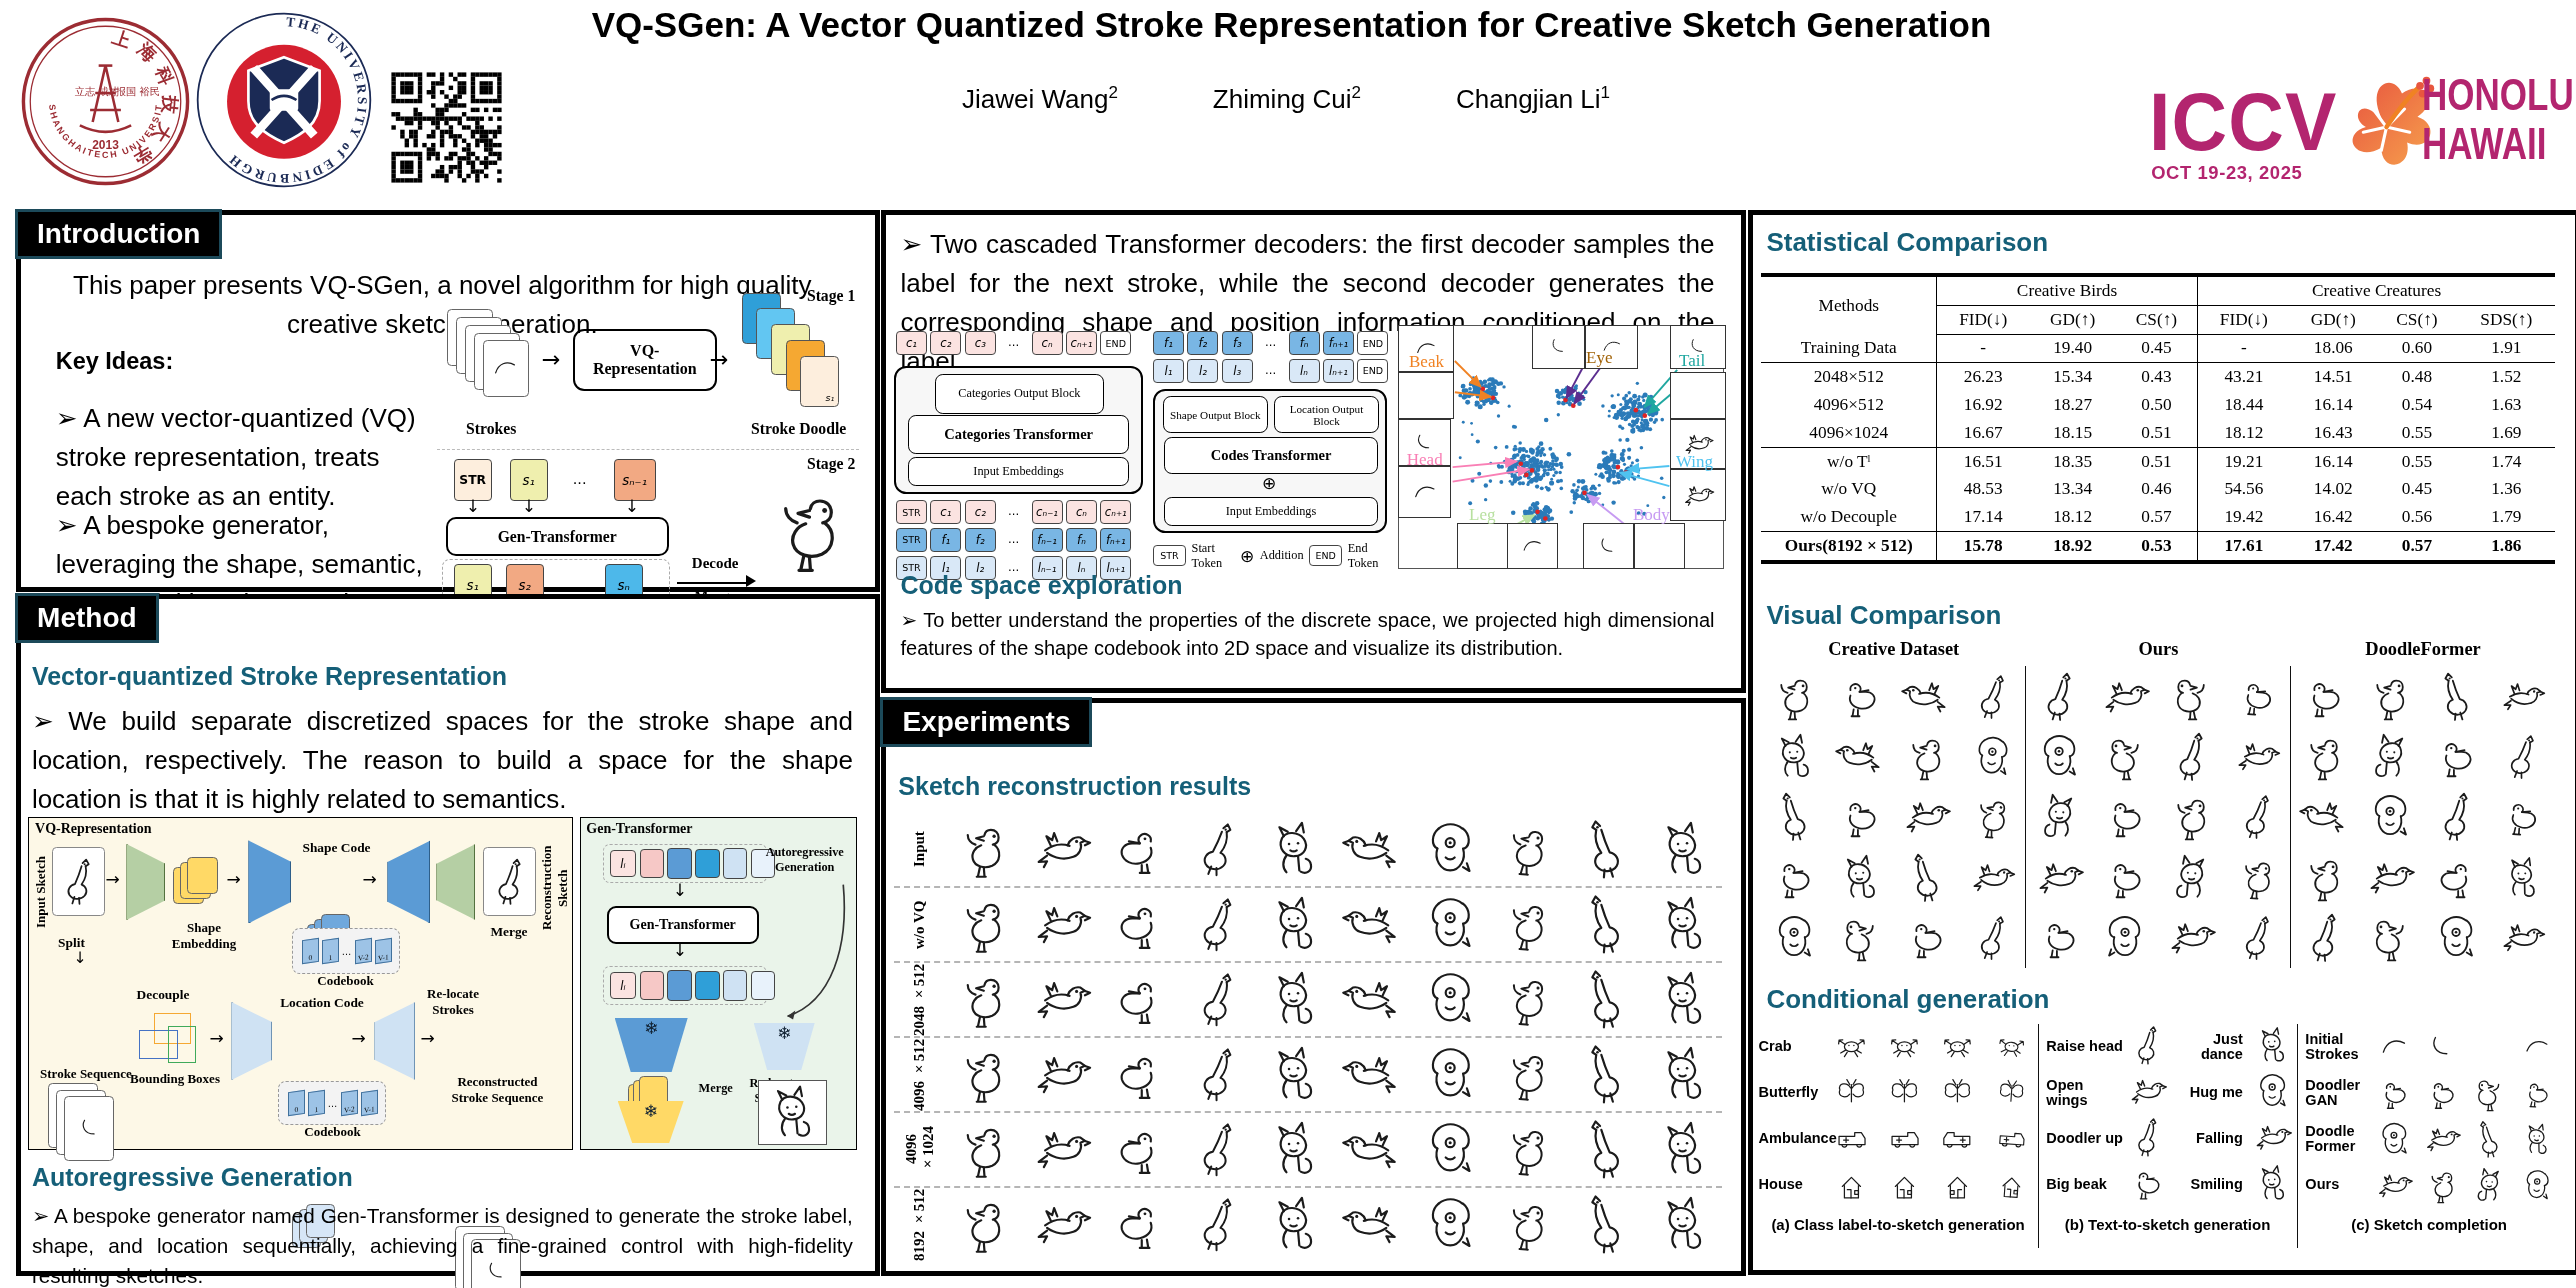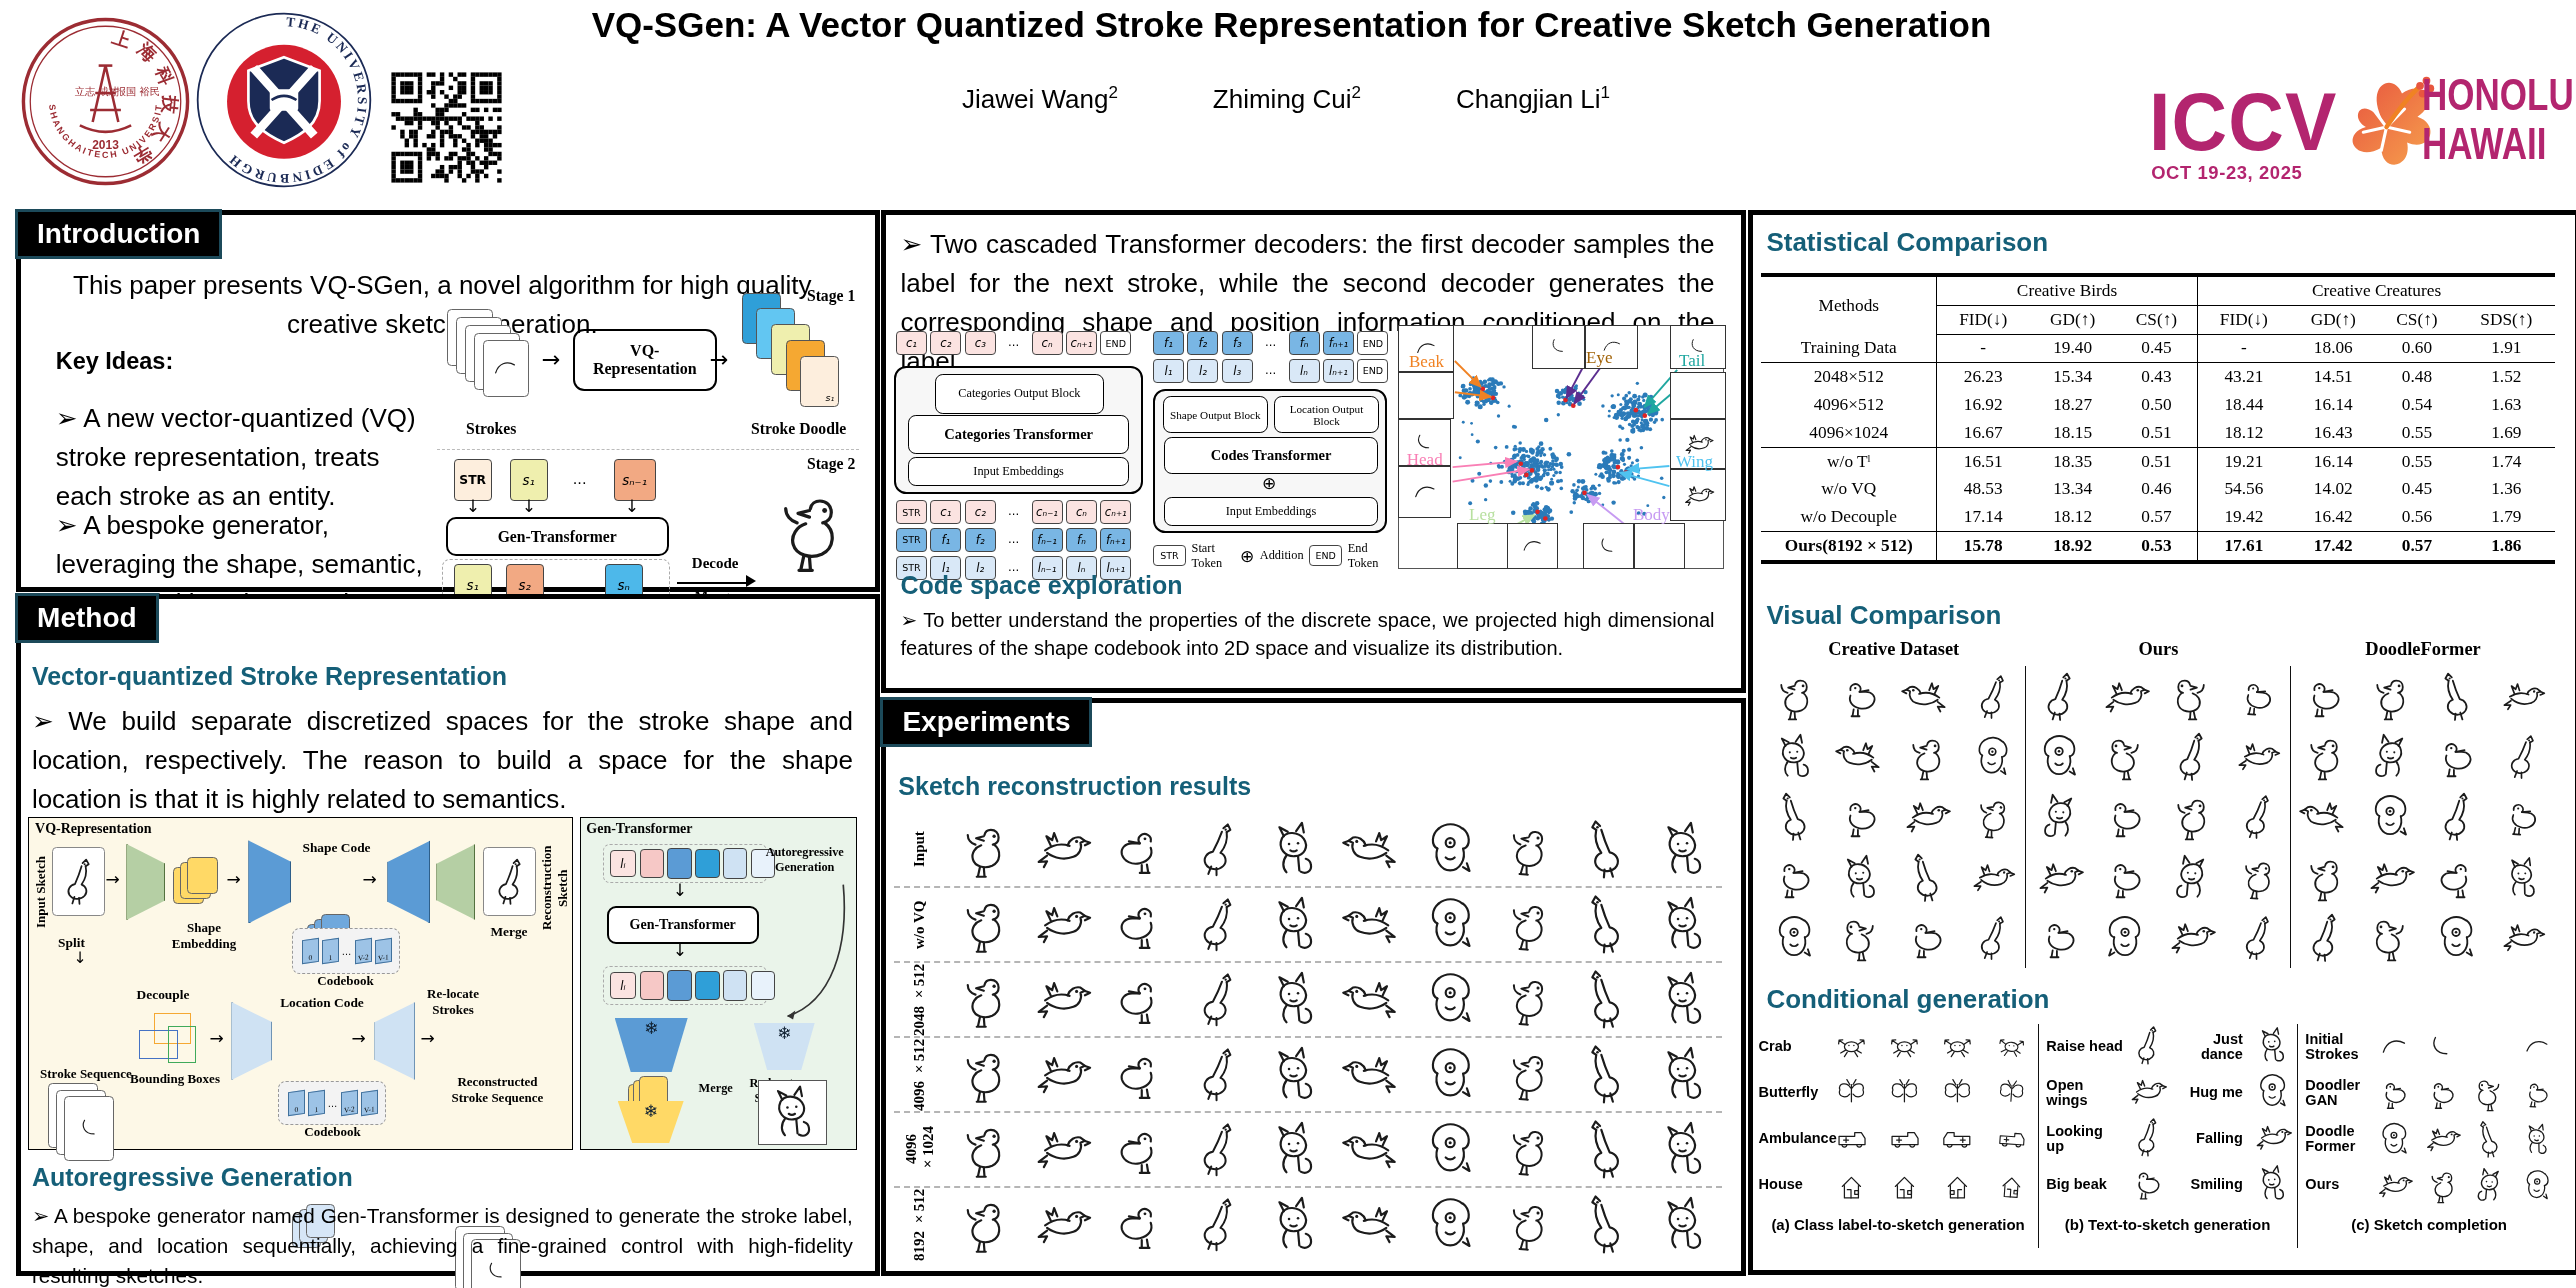--- a/index.html
+++ b/index.html
@@ -2595,21 +2595,21 @@
           <div class="plabel" style="width:73px;text-align:right;padding-right:5.6px">Hug me</div>
           <div style="width:49px;height:100%">
               <div class="cell">
                 <svg class="sk" viewBox="0 0 100 100">
                   <use href="#sk-creature-b"></use>
                 </svg>
               </div>
             </div>
         </div>
         <div class="prow" style="padding-left:7.8px">
-          <div class="plabel" style="width:78px">Looking up</div>
+          <div class="plabel" style="width:78px">Doodler up</div>
           <div style="width:49px;height:100%">
               <div class="cell">
                 <svg class="sk" viewBox="0 0 100 100">
                   <use href="#sk-bird-d"></use>
                 </svg>
               </div>
             </div>
           <div class="plabel" style="width:73px;text-align:right;padding-right:5.6px">Falling</div>
           <div style="width:49px;height:100%">
               <div class="cell">

